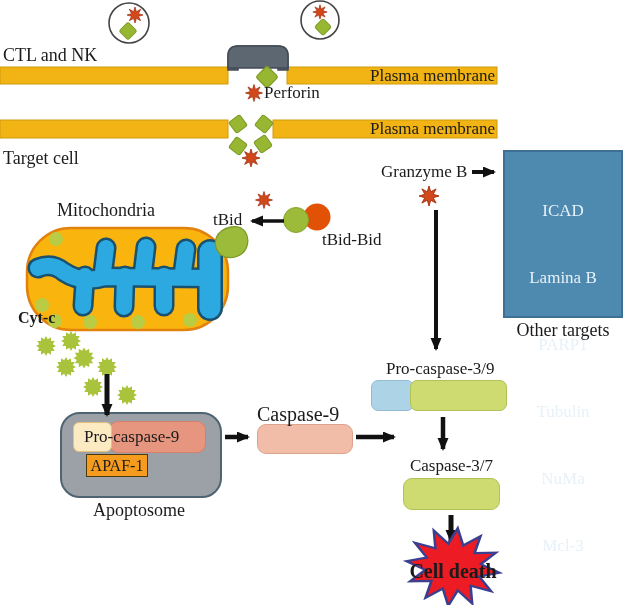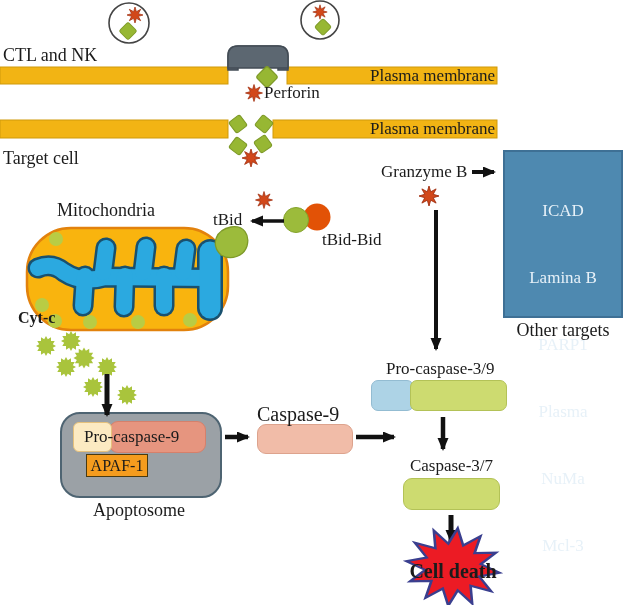--- a/index.html
+++ b/index.html
@@ -12,21 +12,21 @@
 </style>
 </head>
 <body>
 
 <div id="canvas">
 
   <div class="box" style="left:503px;top:150px;width:120px;height:168px;background:#4E89B0;border:2px solid #3E7095;padding-top:3px;">
     <div class="tline">ICAD</div>
     <div class="tline">Lamina B</div>
     <div class="tline">PARP1</div>
-    <div class="tline">Plasma</div>
+    <div class="tline">Tubulin</div>
     <div class="tline">NuMa</div>
     <div class="tline">Mcl-3</div>
     <div class="tline">DNA-PKcs</div>
   </div>
 
   <div class="box" style="left:371px;top:380px;width:43px;height:31px;background:#ADD3E6;border:1.5px solid #93BCD2;border-radius:7px;"></div>
   <div class="box" style="left:410px;top:380px;width:97px;height:31px;background:#CDDB70;border:1.5px solid #B3C257;border-radius:7px;"></div>
 
   <div class="box" style="left:257px;top:424px;width:96px;height:30px;background:#F1BCA8;border:1.5px solid #DDA38D;border-radius:9px;"></div>
 

